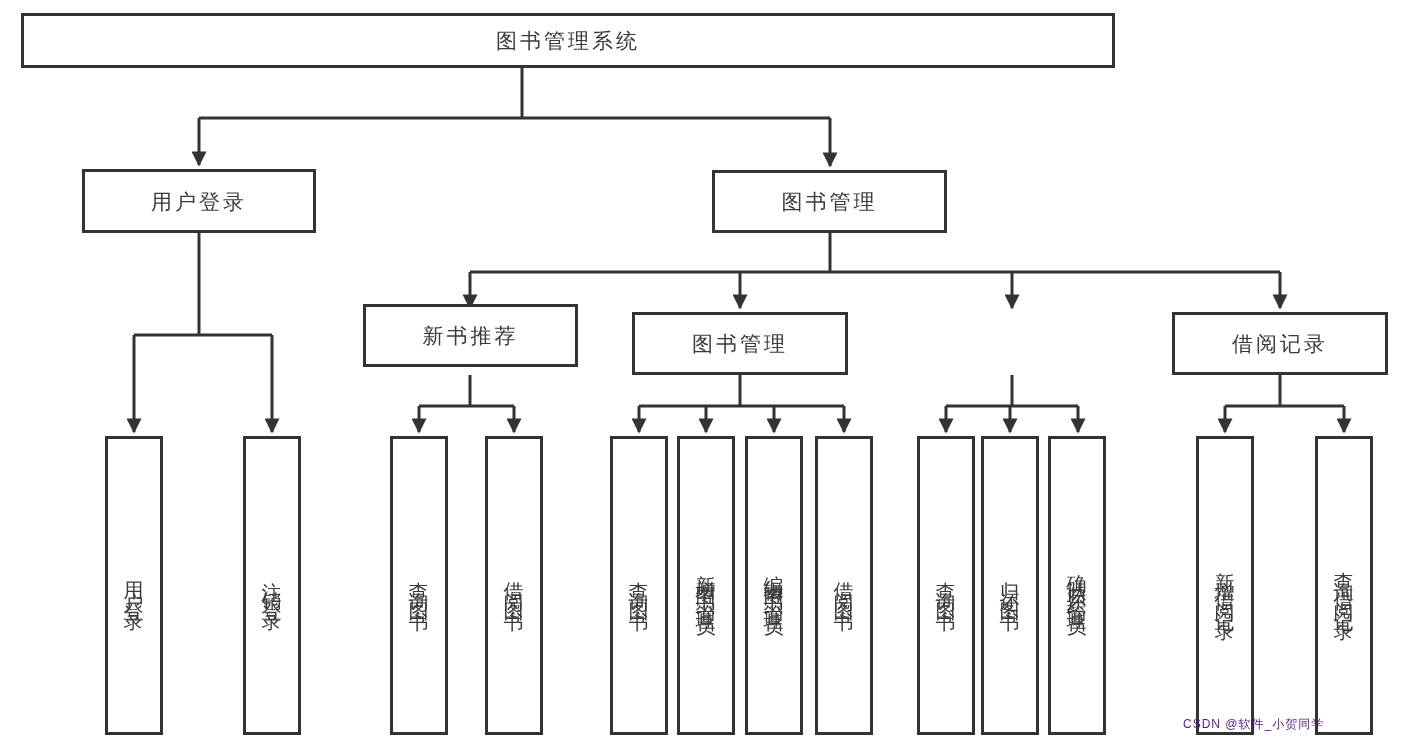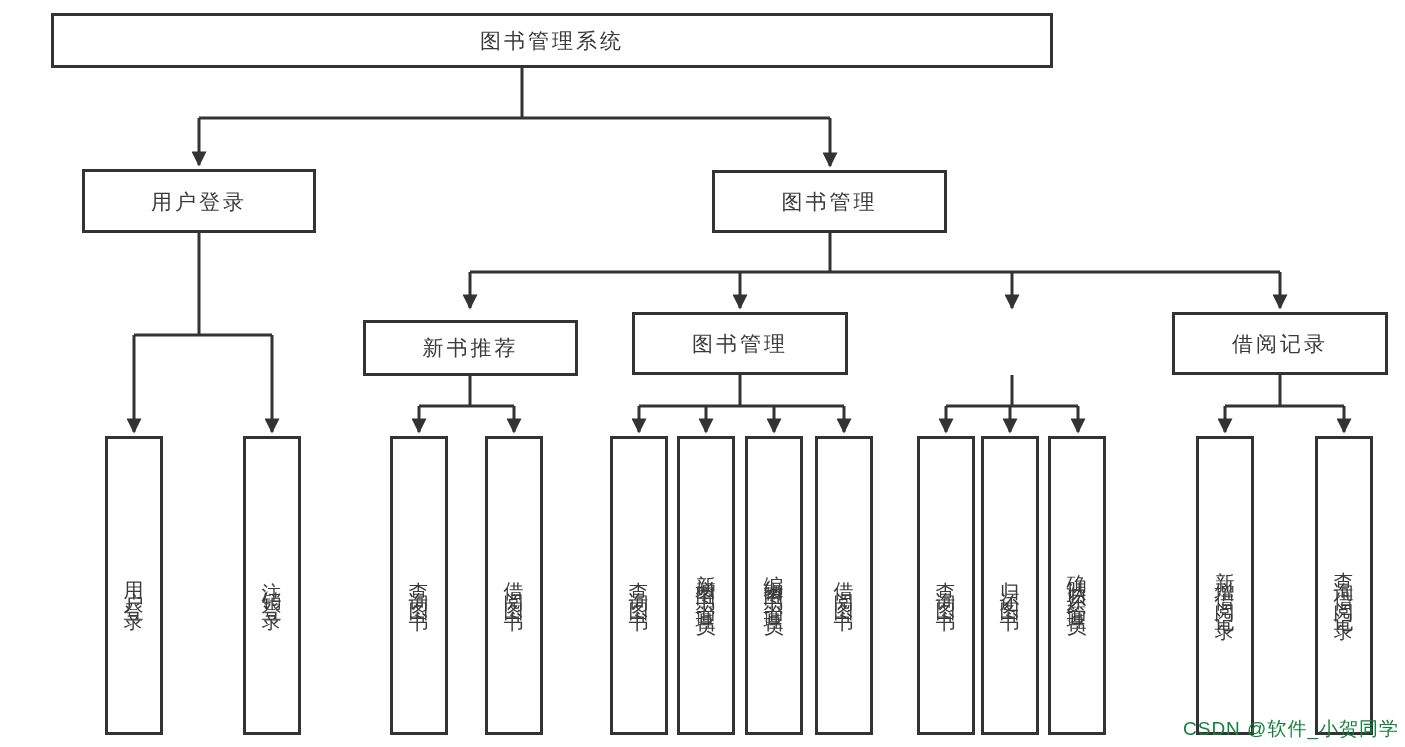--- a/index.html
+++ b/index.html
@@ -49,23 +49,23 @@
     writing-mode: vertical-rl;
     text-orientation: mixed;
     font-size: 20px;
     letter-spacing: 10px;
     white-space: nowrap;
   }
   .watermark {
     position: absolute;
     left: 1183px;
     top: 716px;
-    font-size: 19px;
+    font-size: 12px;
     letter-spacing: 1px;
-    color: #15803d;
+    color: #4c1d95;
     white-space: nowrap;
     z-index: 2;
   }
 </style>
 </head>
 <body>
 
 <div id="stage">
 
   <svg id="connectors" viewBox="0 0 1405 747" xmlns="http://www.w3.org/2000/svg">
@@ -109,32 +109,32 @@
     <path d="M946 406 V432" marker-end="url(#arrow)"></path>
     <path d="M1010 406 V432" marker-end="url(#arrow)"></path>
     <path d="M1078 406 V432" marker-end="url(#arrow)"></path>
 
     <path d="M1280 375 V406"></path>
     <path d="M1225 406 H1344"></path>
     <path d="M1225 406 V432" marker-end="url(#arrow)"></path>
     <path d="M1344 406 V432" marker-end="url(#arrow)"></path>
   </svg>
 
-  <div class="node" style="left:21px; top:13px; width:1002px; height:55px;margin-left:30px;">
+  <div class="node" style="left:21px; top:13px; width:1094px; height:55px;">
     <span class="lbl">图书管理系统</span>
   </div>
 
   <div class="node" style="left:82px; top:169px; width:234px; height:64px;">
     <span class="lbl">用户登录</span>
   </div>
   <div class="node" style="left:712px; top:170px; width:235px; height:63px;">
     <span class="lbl">图书管理</span>
   </div>
 
-  <div class="node" style="left:363px; top:320px; width:215px; height:56px;font-family:Liberation Serif, serif;">
+  <div class="node" style="left:363px; top:304px; width:215px; height:63px;">
     <span class="lbl">新书推荐</span>
   </div>
   <div class="node" style="left:632px; top:312px; width:216px; height:63px;">
     <span class="lbl">图书管理</span>
   </div>
   <div class="node" style="left:1172px; top:312px; width:216px; height:63px;">
     <span class="lbl">借阅记录</span>
   </div>
 
   <div class="node" style="left:105px; top:436px; width:58px; height:299px;">

